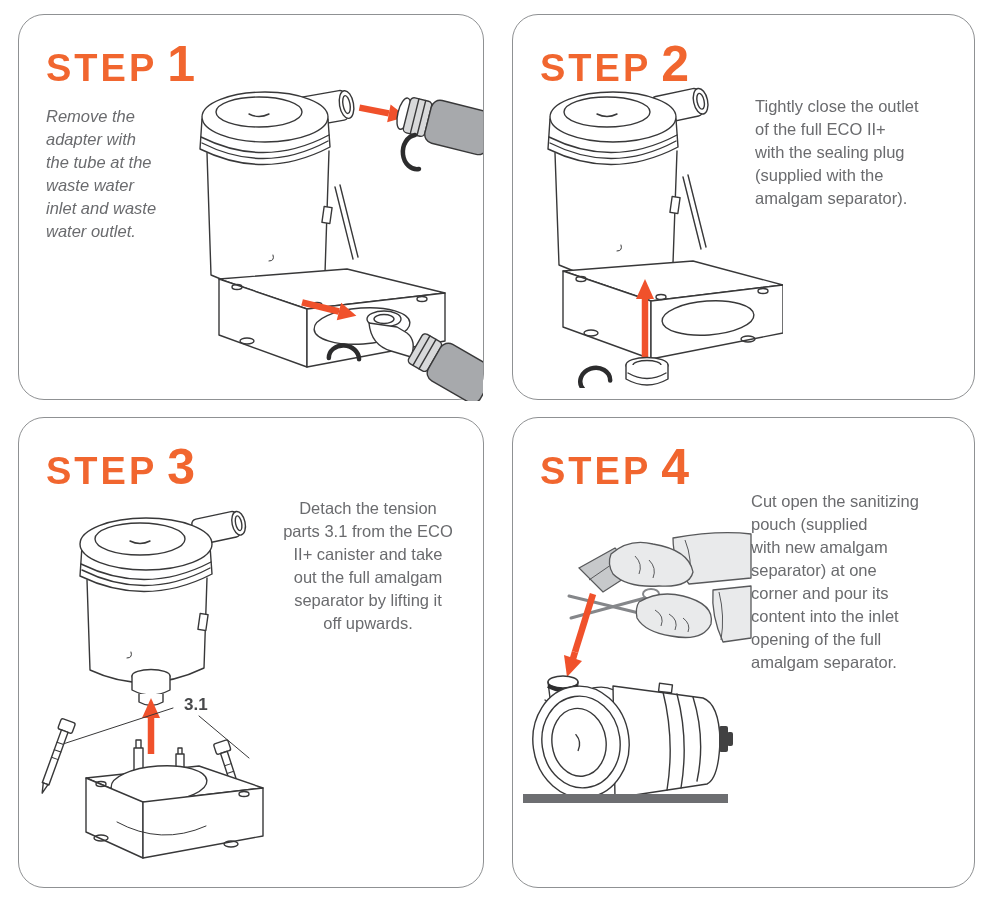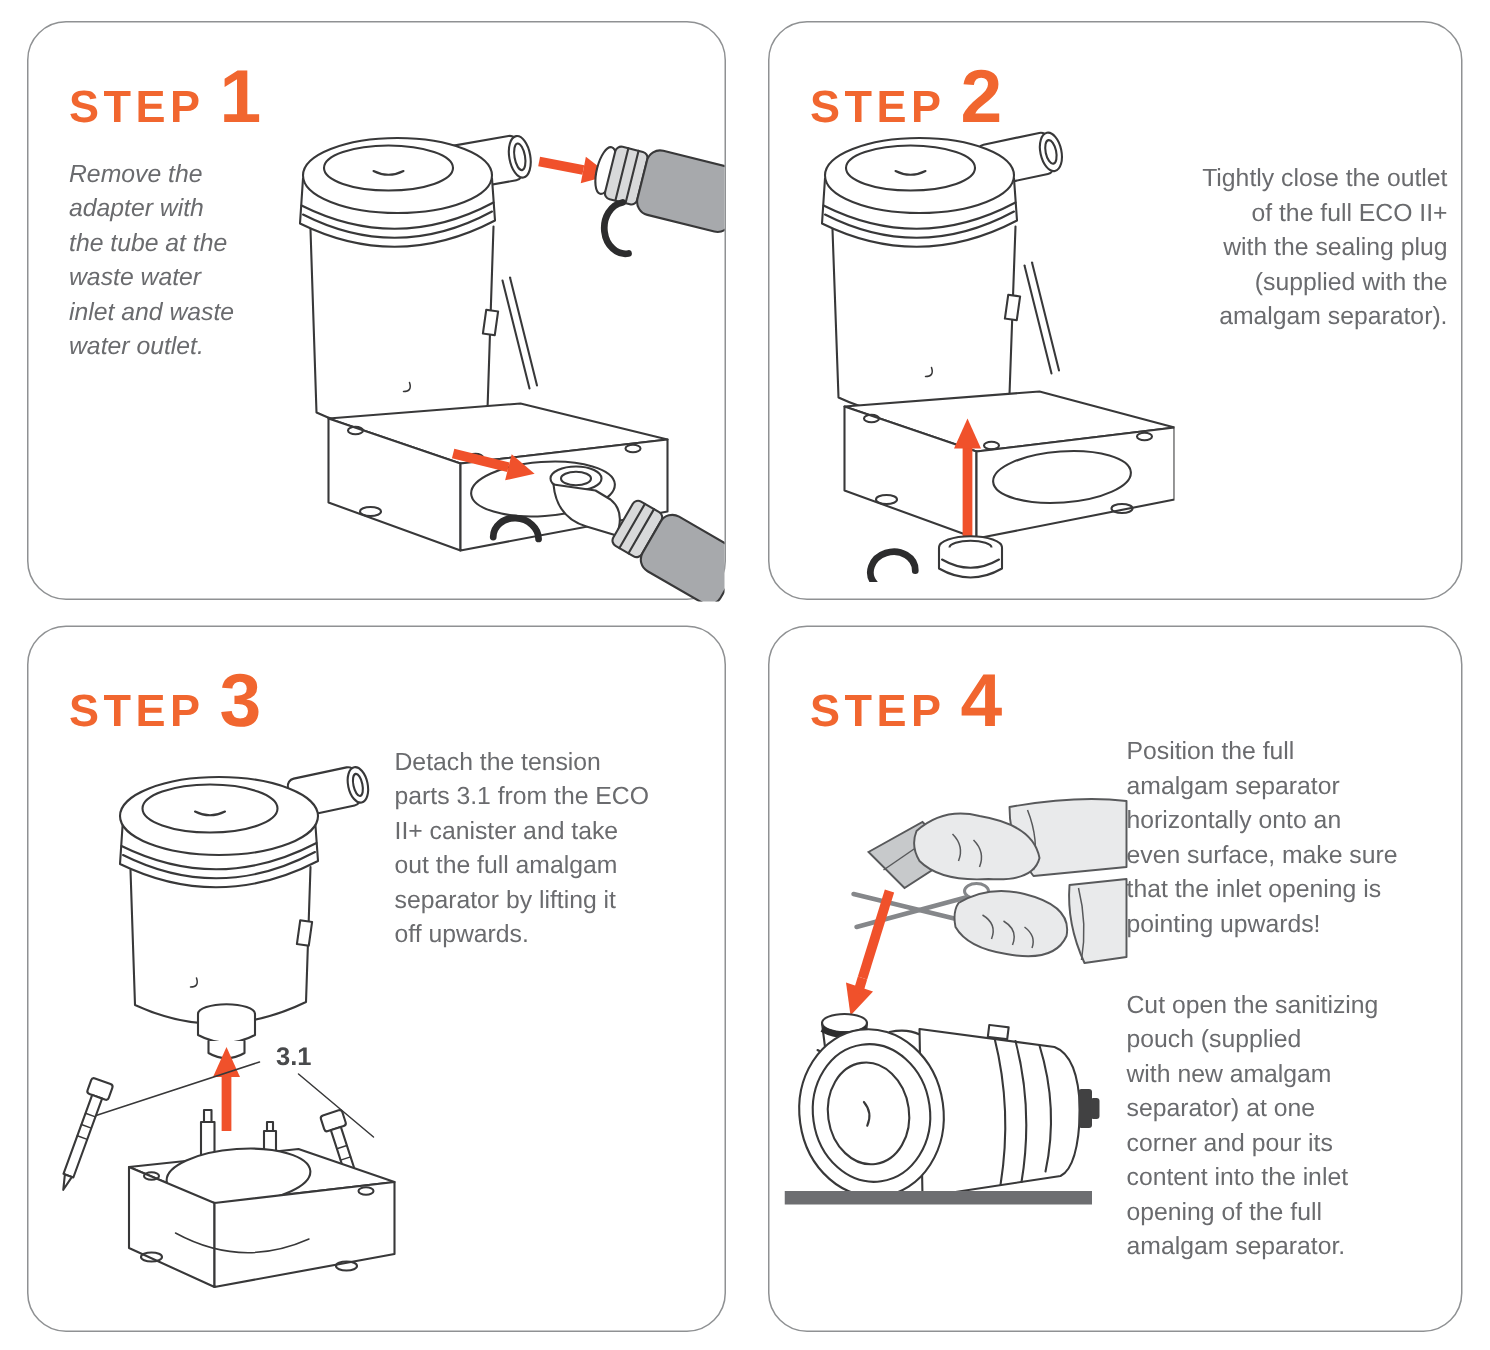--- a/index.html
+++ b/index.html
@@ -14,30 +14,30 @@
   }
   #panel1 { left:18px;  top:14px;  width:466px; height:386px; }
   #panel2 { left:512px; top:14px;  width:463px; height:386px; }
   #panel3 { left:18px;  top:417px; width:466px; height:471px; }
   #panel4 { left:512px; top:417px; width:463px; height:471px; }
 
   .step-heading {
     position:absolute; left:27px; top:24px;
     display:flex; align-items:baseline; gap:10px; color:#F1662F;
   }
-  .step-word { font-size:30px; font-weight:bold; letter-spacing:3px; }
+  .step-word { font-size:38px; font-weight:bold; letter-spacing:3px; }
   .step-num  { font-size:50px; font-weight:bold; line-height:1; }
 
   .body-text { position:absolute; color:#6A6B6E; font-size:16.5px; line-height:23px; }
   .body-text p { white-space:pre-line; }
   .body-text p + p { margin-top:31px; }
 
   #panel1 .body-text { left:27px;  top:90px; width:160px;font-style:italic; }
-  #panel2 .body-text { left:242px; top:93px; width:210px;text-align:right; }
-  #panel3 .body-text { left:244px; top:79px; width:210px; }
+  #panel2 .body-text { left:242px; top:80px; width:210px; }
+  #panel3 .body-text { left:244px; top:79px; width:210px;text-align:center; }
   #panel4 .body-text { left:238px; top:72px; width:212px; }
 
   .illu { position:absolute; overflow:hidden; }
   #illu1 { left:158px; top:64px;  width:306px; height:322px; }
   #illu2 { left:20px;  top:58px;  width:250px; height:315px; }
   #illu3 { left:12px;  top:84px;  width:248px; height:382px; }
   #illu4 { left:10px;  top:112px; width:230px; height:300px; }
 
   
   .s   { fill:none;    stroke:#383839; stroke-width:1.4; stroke-linecap:round; stroke-linejoin:round; }
@@ -283,26 +283,20 @@
       </g>
     </svg>
   </section>
 
   <section class="panel" id="panel4">
     <header class="step-heading">
       <span class="step-word">STEP</span>
       <span class="step-num">4</span>
     </header>
     <div class="body-text">
-      <p>Position the full
-amalgam separator
-horizontally onto an
-even surface, make sure
-that the inlet opening is
-pointing upwards!</p>
       <p>Cut open the sanitizing
 pouch (supplied
 with new amalgam
 separator) at one
 corner and pour its
 content into the inlet
 opening of the full
 amalgam separator.</p>
     </div>
     <svg class="illu" id="illu4" viewBox="0 0 230 300">

